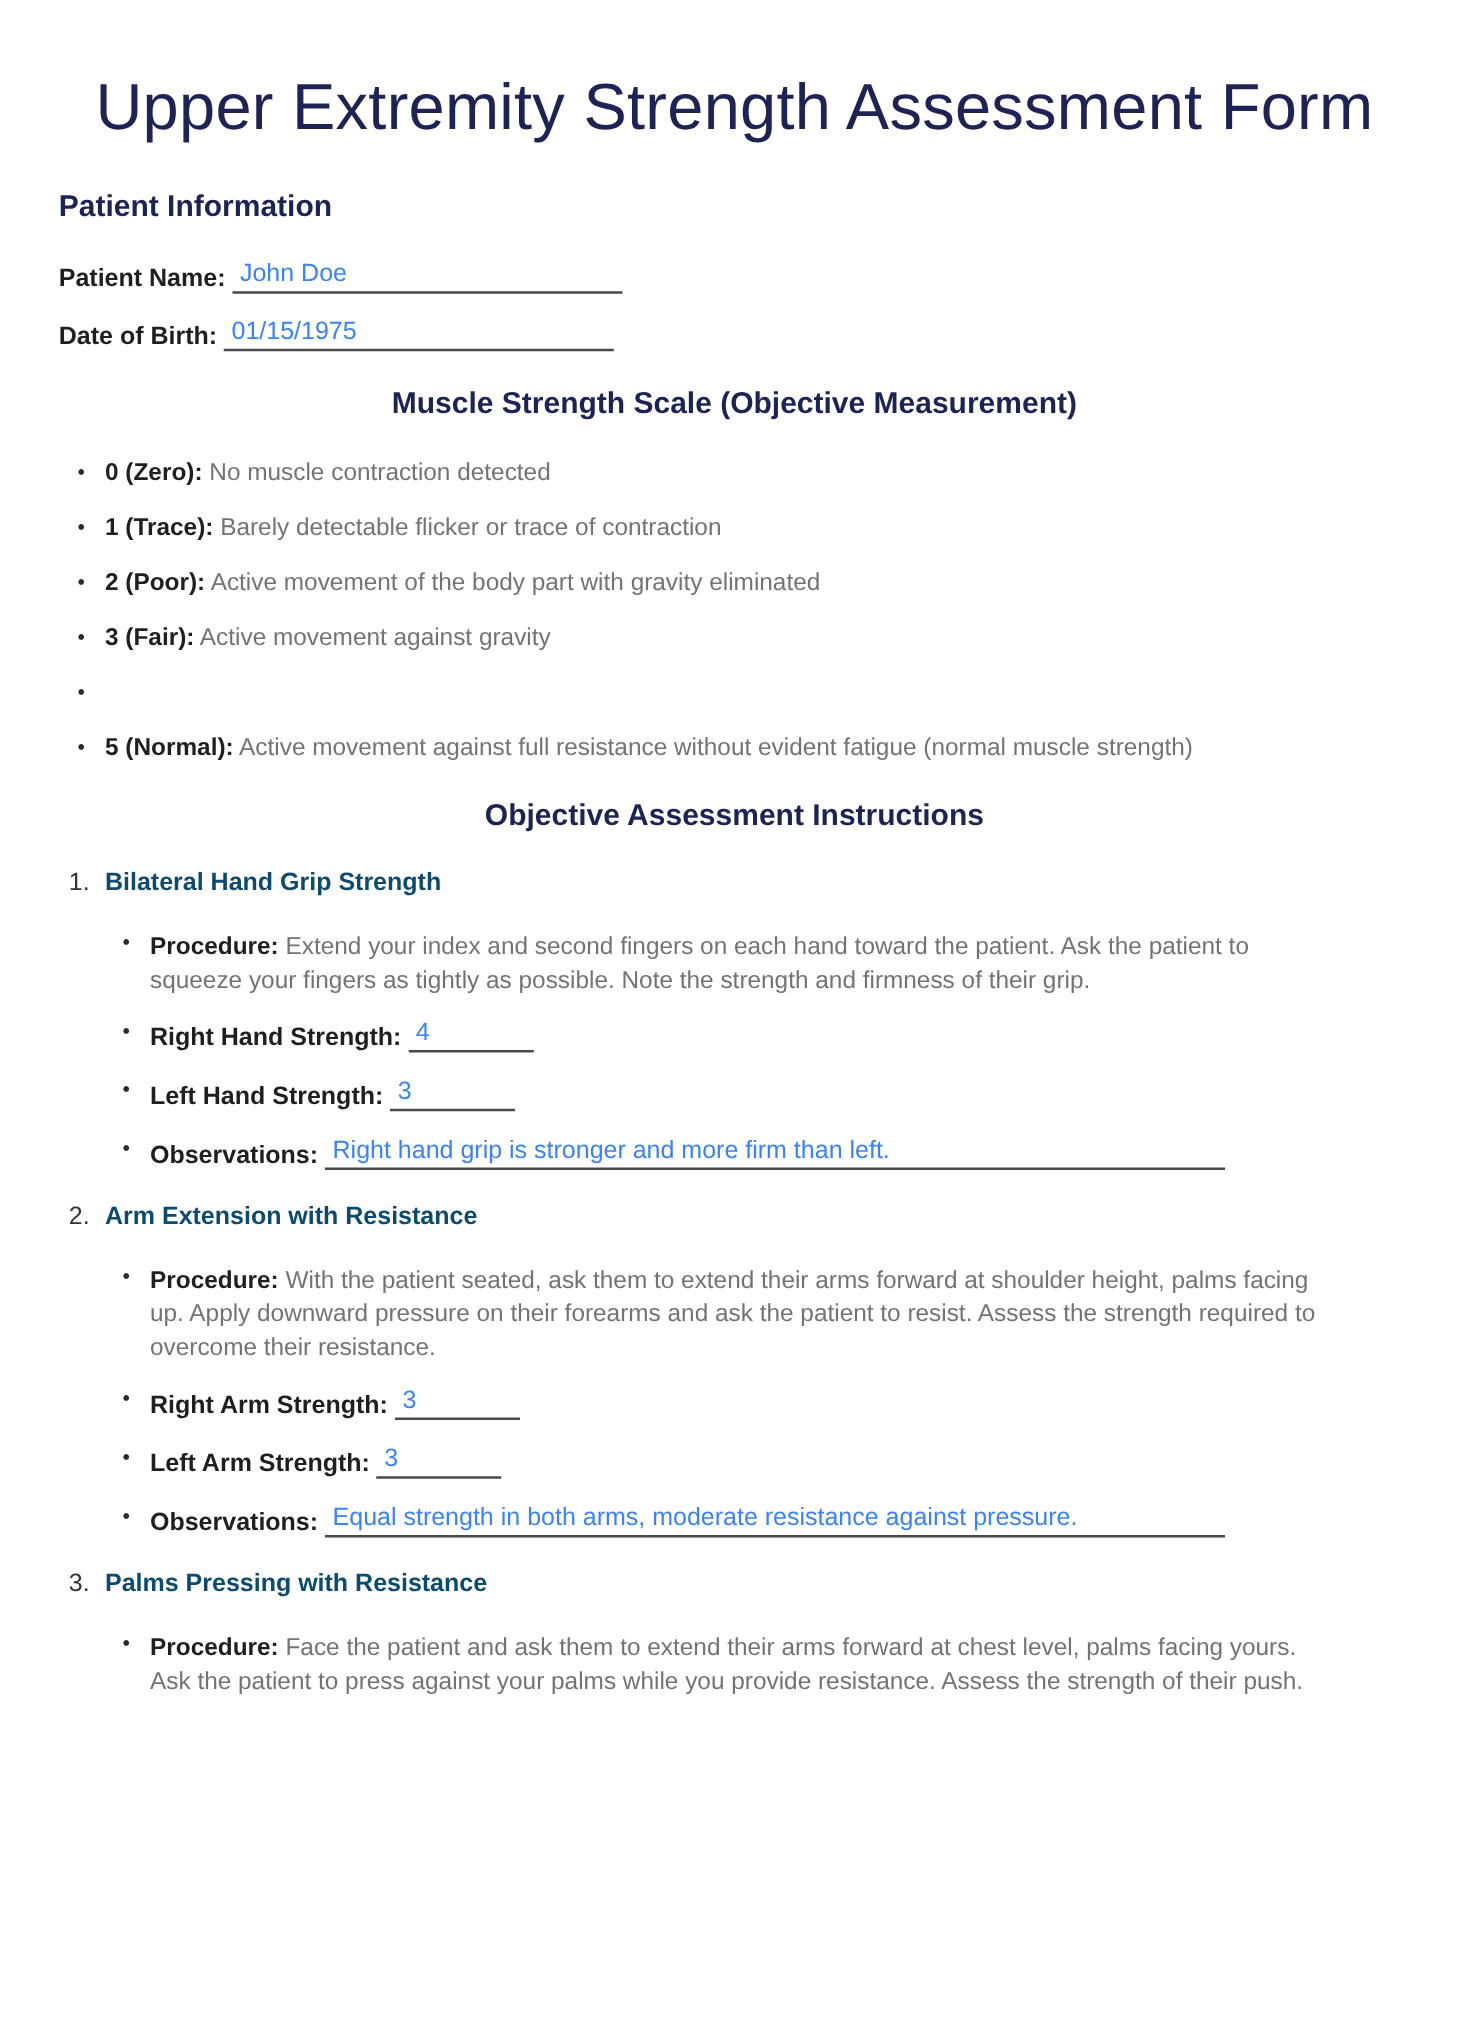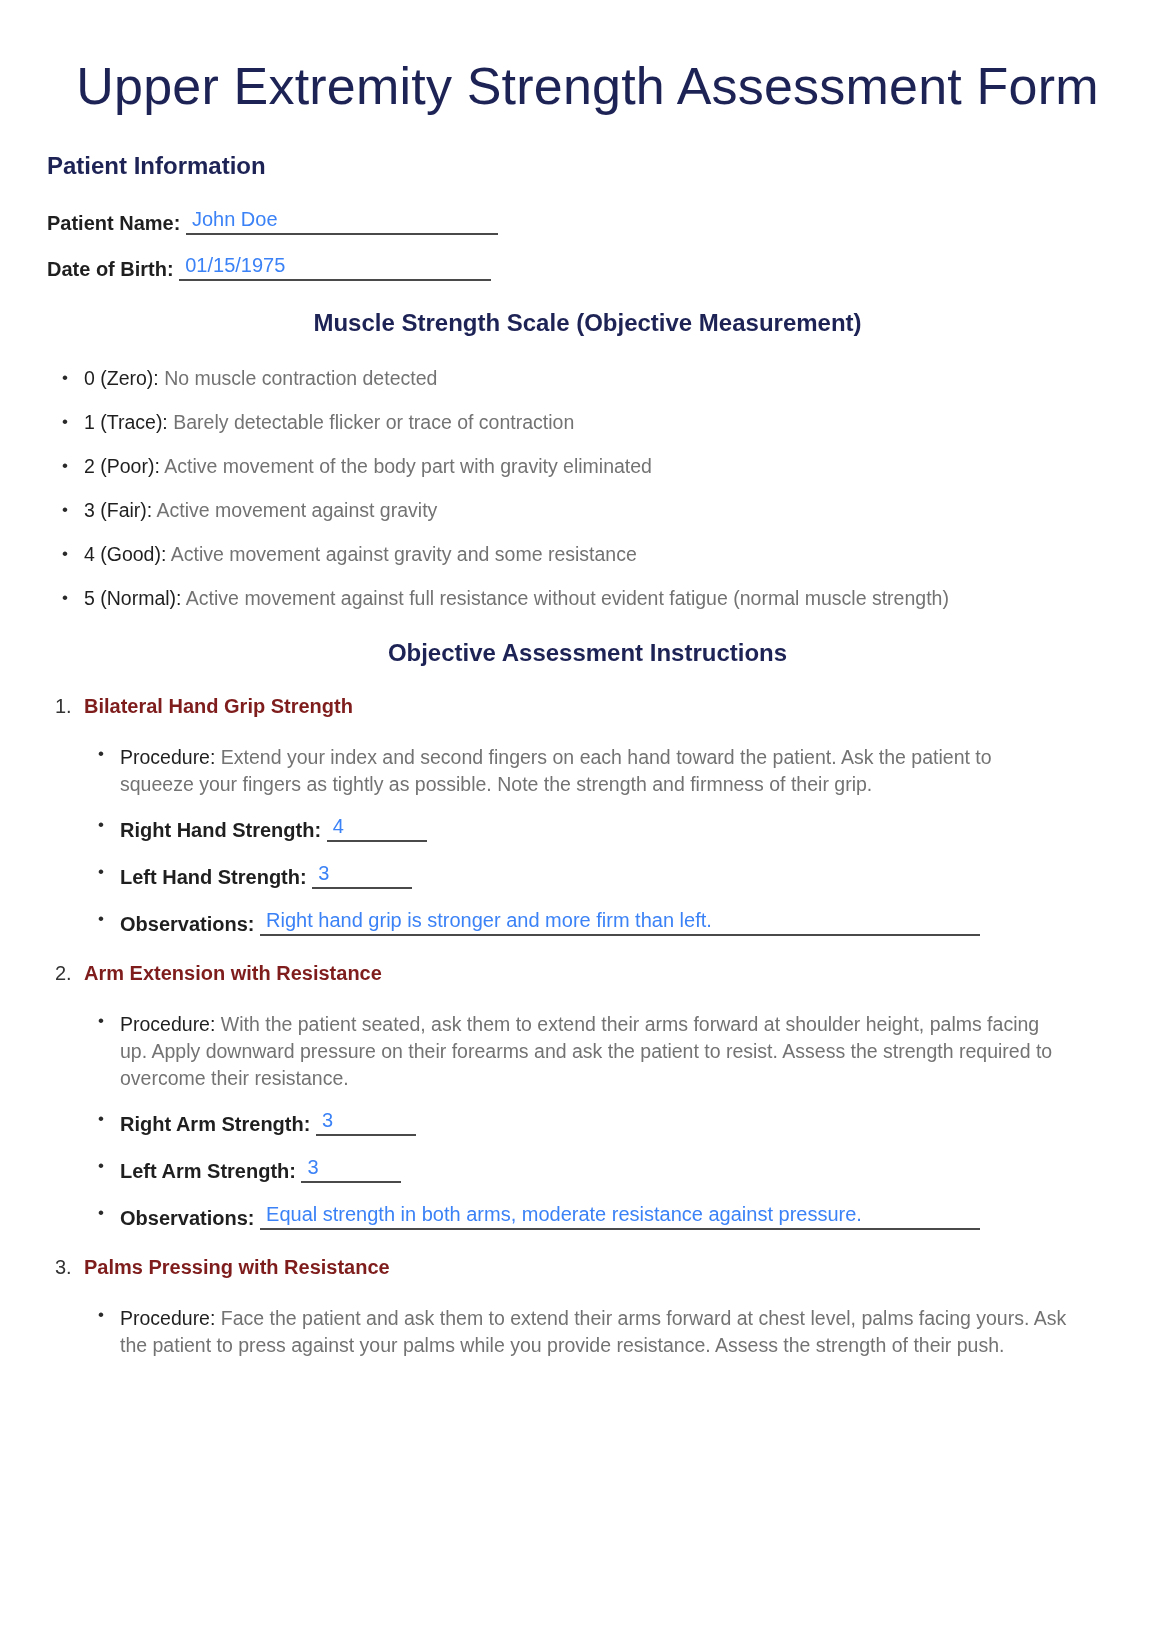--- a/index.html
+++ b/index.html
@@ -36,28 +36,28 @@
   }
   .uline.w-field { min-width: 312px; }
   .uline.w-short { min-width: 100px; }
   .uline.w-obs   { min-width: 720px; max-width: 720px; white-space: nowrap; }
 
   
   .bullet-list { margin: 0 0 8px 15px; }
   .bullet-item { display: flex; font-size: 19.5px; line-height: 26px; margin-bottom: 18px; }
   .bullet-marker { width: 22px; flex: 0 0 22px; color: #2a2a2a; font-size: 17px; }
   .bullet-content { max-width: 950px; }
-  .term { font-weight: normal; color: #1f1f1f; }
+  .term { font-weight: bold; color: #1f1f1f; }
   .desc { color: #737373; }
 
   
   .numbered-section { margin-bottom: 10px; }
   .section-title-row { display: flex; font-size: 20px; padding-left: 8px; margin-bottom: 26px; }
   .section-number { width: 29px; flex: 0 0 29px; color: #333333; }
-  .section-title { font-weight: bold; color: #7f1d1d; }
+  .section-title { font-weight: bold; color: #0c4a6e; }
 
   .sub-list { margin-left: 51px; }
   .sub-item { display: flex; margin-bottom: 20px; }
   .sub-item .bullet-marker { width: 22px; flex: 0 0 22px; }
   .proc-text { font-size: 19.5px; line-height: 27px; max-width: 950px; color: #333333; }
   .meas-row { font-size: 20px; white-space: nowrap; }
   .obs-row { font-size: 20px; white-space: nowrap; }
   .sub-item.obs { margin-bottom: 26px; }
   .sub-item.proc { margin-bottom: 17px; }
 </style>
@@ -107,24 +107,20 @@
     </div>
     <div class="bullet-item">
       <span class="bullet-marker">•</span>
       <div class="bullet-content">
         <span class="term">3 (Fair):</span>
         <span class="desc">Active movement against gravity</span>
       </div>
     </div>
     <div class="bullet-item">
       <span class="bullet-marker">•</span>
-      <div class="bullet-content">
-        <span class="term">4 (Good):</span>
-        <span class="desc">Active movement against gravity and some resistance</span>
-      </div>
     </div>
     <div class="bullet-item">
       <span class="bullet-marker">•</span>
       <div class="bullet-content">
         <span class="term">5 (Normal):</span>
         <span class="desc">Active movement against full resistance without evident fatigue (normal muscle strength)</span>
       </div>
     </div>
   </div>
 

